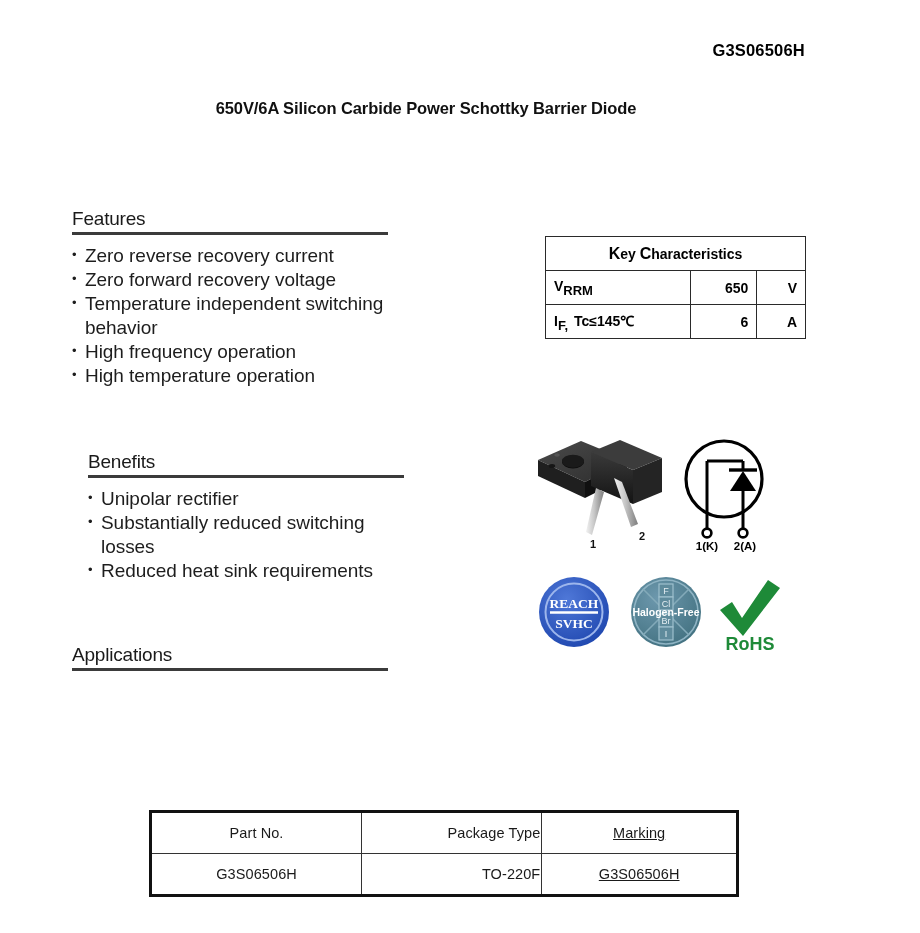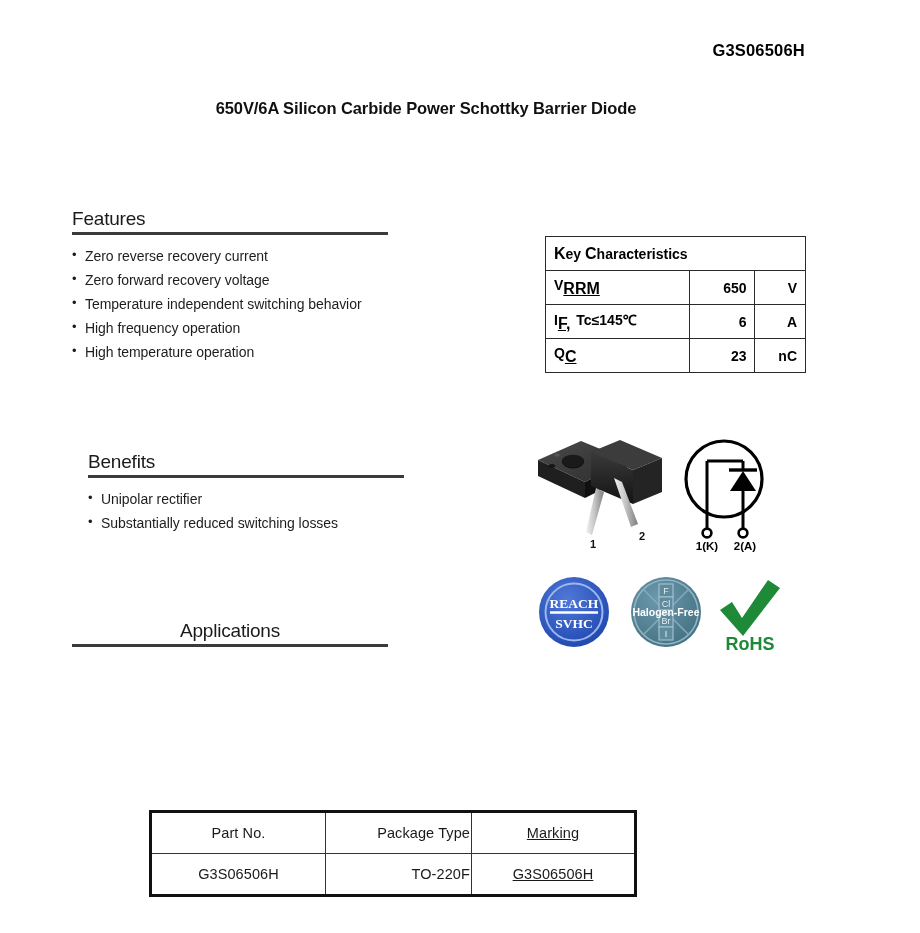--- a/index.html
+++ b/index.html
@@ -49,21 +49,21 @@
     height: 3px;
     background: #3b3b3b;
     margin-top: 3px;
   }
   .bullets {
     list-style: none;
     margin: 9px 0 0 0;
     padding: 0;
   }
   .bullets li {
-    font-size: 14px;
+    font-size: 19px;
     line-height: 24px;
     color: #1d1d1d;
     padding-left: 13px;
     position: relative;
     white-space: pre-line;
     letter-spacing: -0.05px;
   }
   .bullets li::before {
     content: "\2022";
     position: absolute;
@@ -81,27 +81,28 @@
   }
   .kc-table td {
     border: 1px solid #2a2a2a;
     font-size: 14px;
     height: 33px;
     padding: 0 8px;
     vertical-align: middle;
     color: #000;
   }
   .kc-head {
+    text-align: center;
     font-weight: bold;
     font-size: 14.5px;
     margin-top: 46px;
   }
   .kc-head .bigcap { font-size: 16px; }
   .kc-param { font-weight: bold; width: 146px; }
-  .kc-param sub { font-size: 16px; font-weight: bold; text-decoration: underline; }
+  .kc-param sub { font-size: 13px; font-weight: bold; }
   .kc-value { text-align: right; font-weight: bold; width: 60px; padding-right: 12px; }
   .kc-unit { text-align: right; font-weight: bold; width: 40px; padding-right: 10px; }
 
   
   .package-art {
     position: absolute;
     left: 534px; top: 432px;
     width: 140px; height: 120px;
   }
   .symbol-art {
@@ -118,21 +119,21 @@
   }
   .badge { position: absolute; top: 0; }
   .badge-reach { left: 0; }
   .badge-halogen { left: 92px; }
   .badge-rohs { left: 172px; }
 
   
   .order-table {
     position: absolute;
     left: 149px; top: 810px;
-    width: 488px;
+    width: 590px;
     border-collapse: collapse;
     border: 3px solid #111;
     background: #fff;
   }
   .order-table td {
     border: 1px solid #333;
     height: 38px;
     text-align: center;
     vertical-align: middle;
     font-size: 14.5px;
@@ -163,47 +164,43 @@
       <li>High temperature operation</li>
     </ul>
   </div>
 
   <div class="section" style="left:88px; top:439px; width:316px;">
     <div class="section-title">Benefits</div>
     <div class="section-rule"></div>
     <ul class="bullets">
       <li>Unipolar rectifier</li>
       <li>Substantially reduced switching losses</li>
+      <li>Reduced heat sink requirements</li>
     </ul>
   </div>
 
-  <div class="section" style="left:72px; top:608px; width:316px;text-align:center;">
+  <div class="section" style="left:72px; top:632px; width:316px;">
     <div class="section-title">Applications</div>
     <div class="section-rule"></div>
   </div>
 
   <table class="kc-table">
     <tbody>
         <tr>
       <td class="kc-head" colspan="3"><span class="bigcap">K</span><span>ey </span><span class="bigcap">C</span><span>haracteristics</span></td>
     </tr>
     <tr>
       <td class="kc-param"><span>V</span><sub>RRM</sub></td>
       <td class="kc-value">650</td>
       <td class="kc-unit">V</td>
     </tr>
     <tr>
       <td class="kc-param"><span>I</span><sub>F,</sub><span style="padding-left:6px;">Tc≤145℃</span></td>
       <td class="kc-value">6</td>
       <td class="kc-unit">A</td>
-    </tr>
-    <tr>
-      <td class="kc-param"><span>Q</span><sub>C</sub></td>
-      <td class="kc-value">23</td>
-      <td class="kc-unit">nC</td>
     </tr>
   </tbody>
     </table>
 
   <svg class="package-art" viewBox="0 0 140 120">
     <defs>
       <linearGradient id="bodyTop" x1="0" y1="0" x2="1" y2="1">
         <stop offset="0%" stop-color="#4a4a4a"></stop>
         <stop offset="100%" stop-color="#2d2d2d"></stop>
       </linearGradient>

